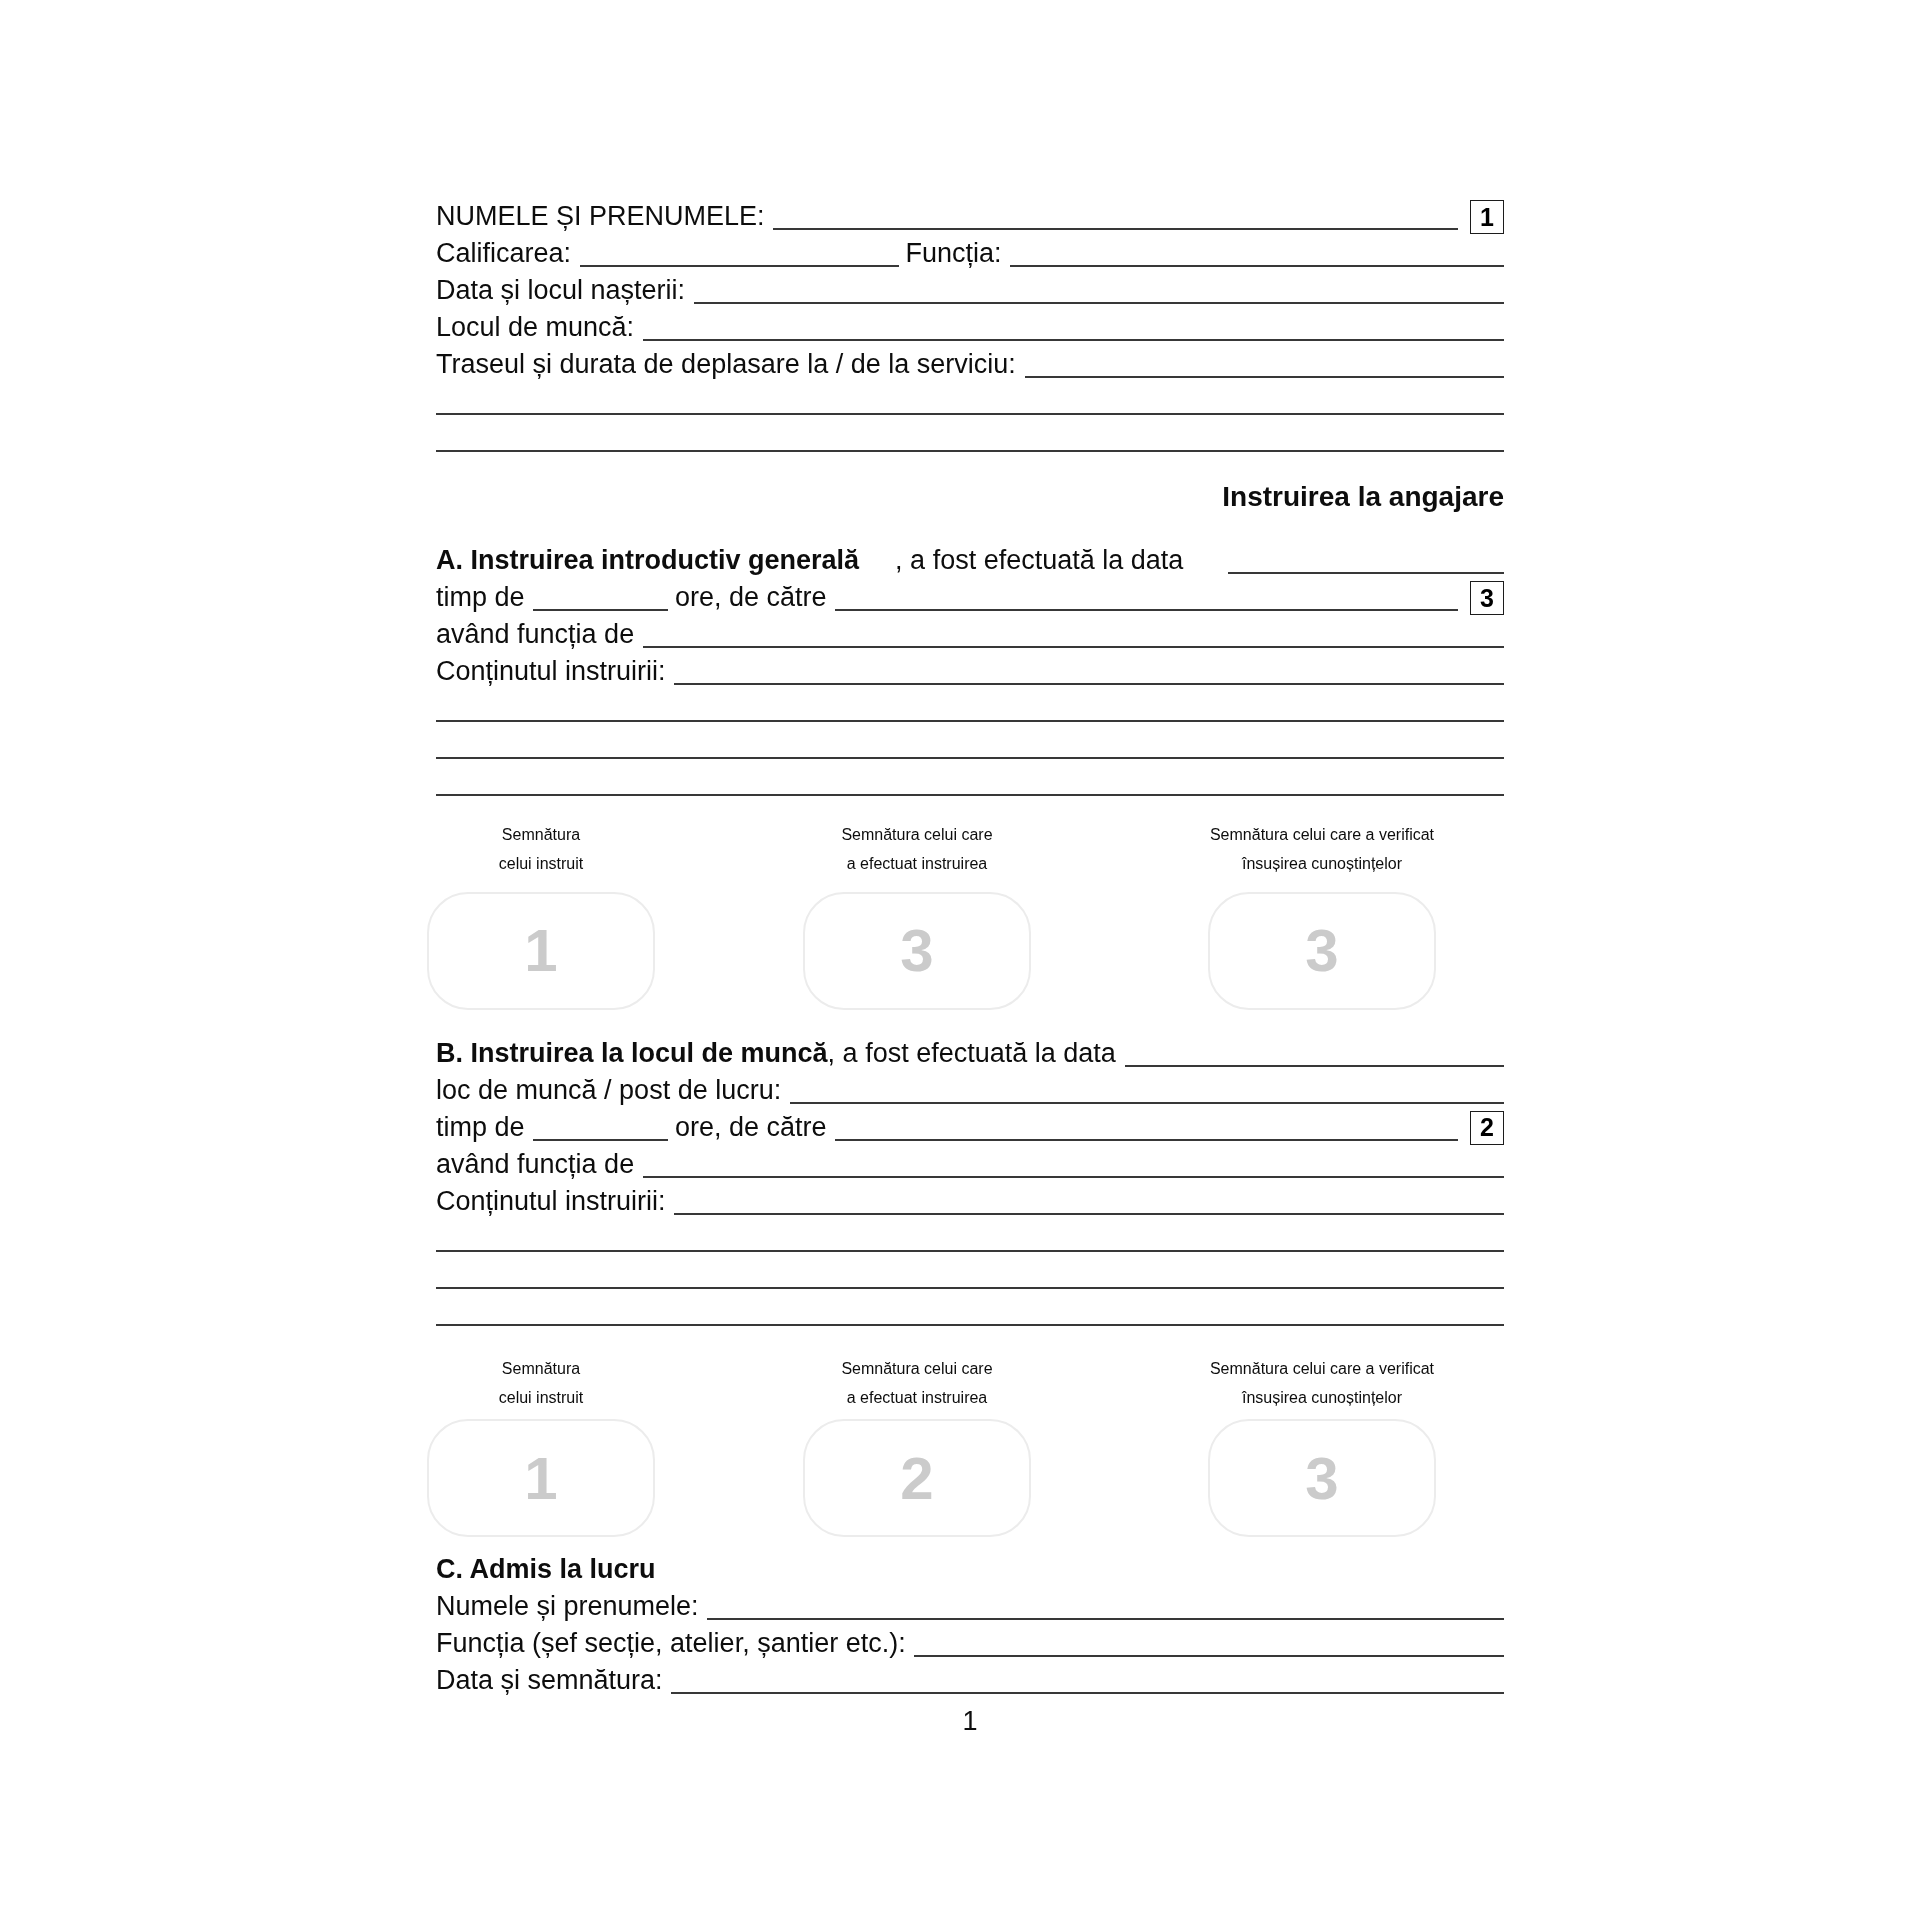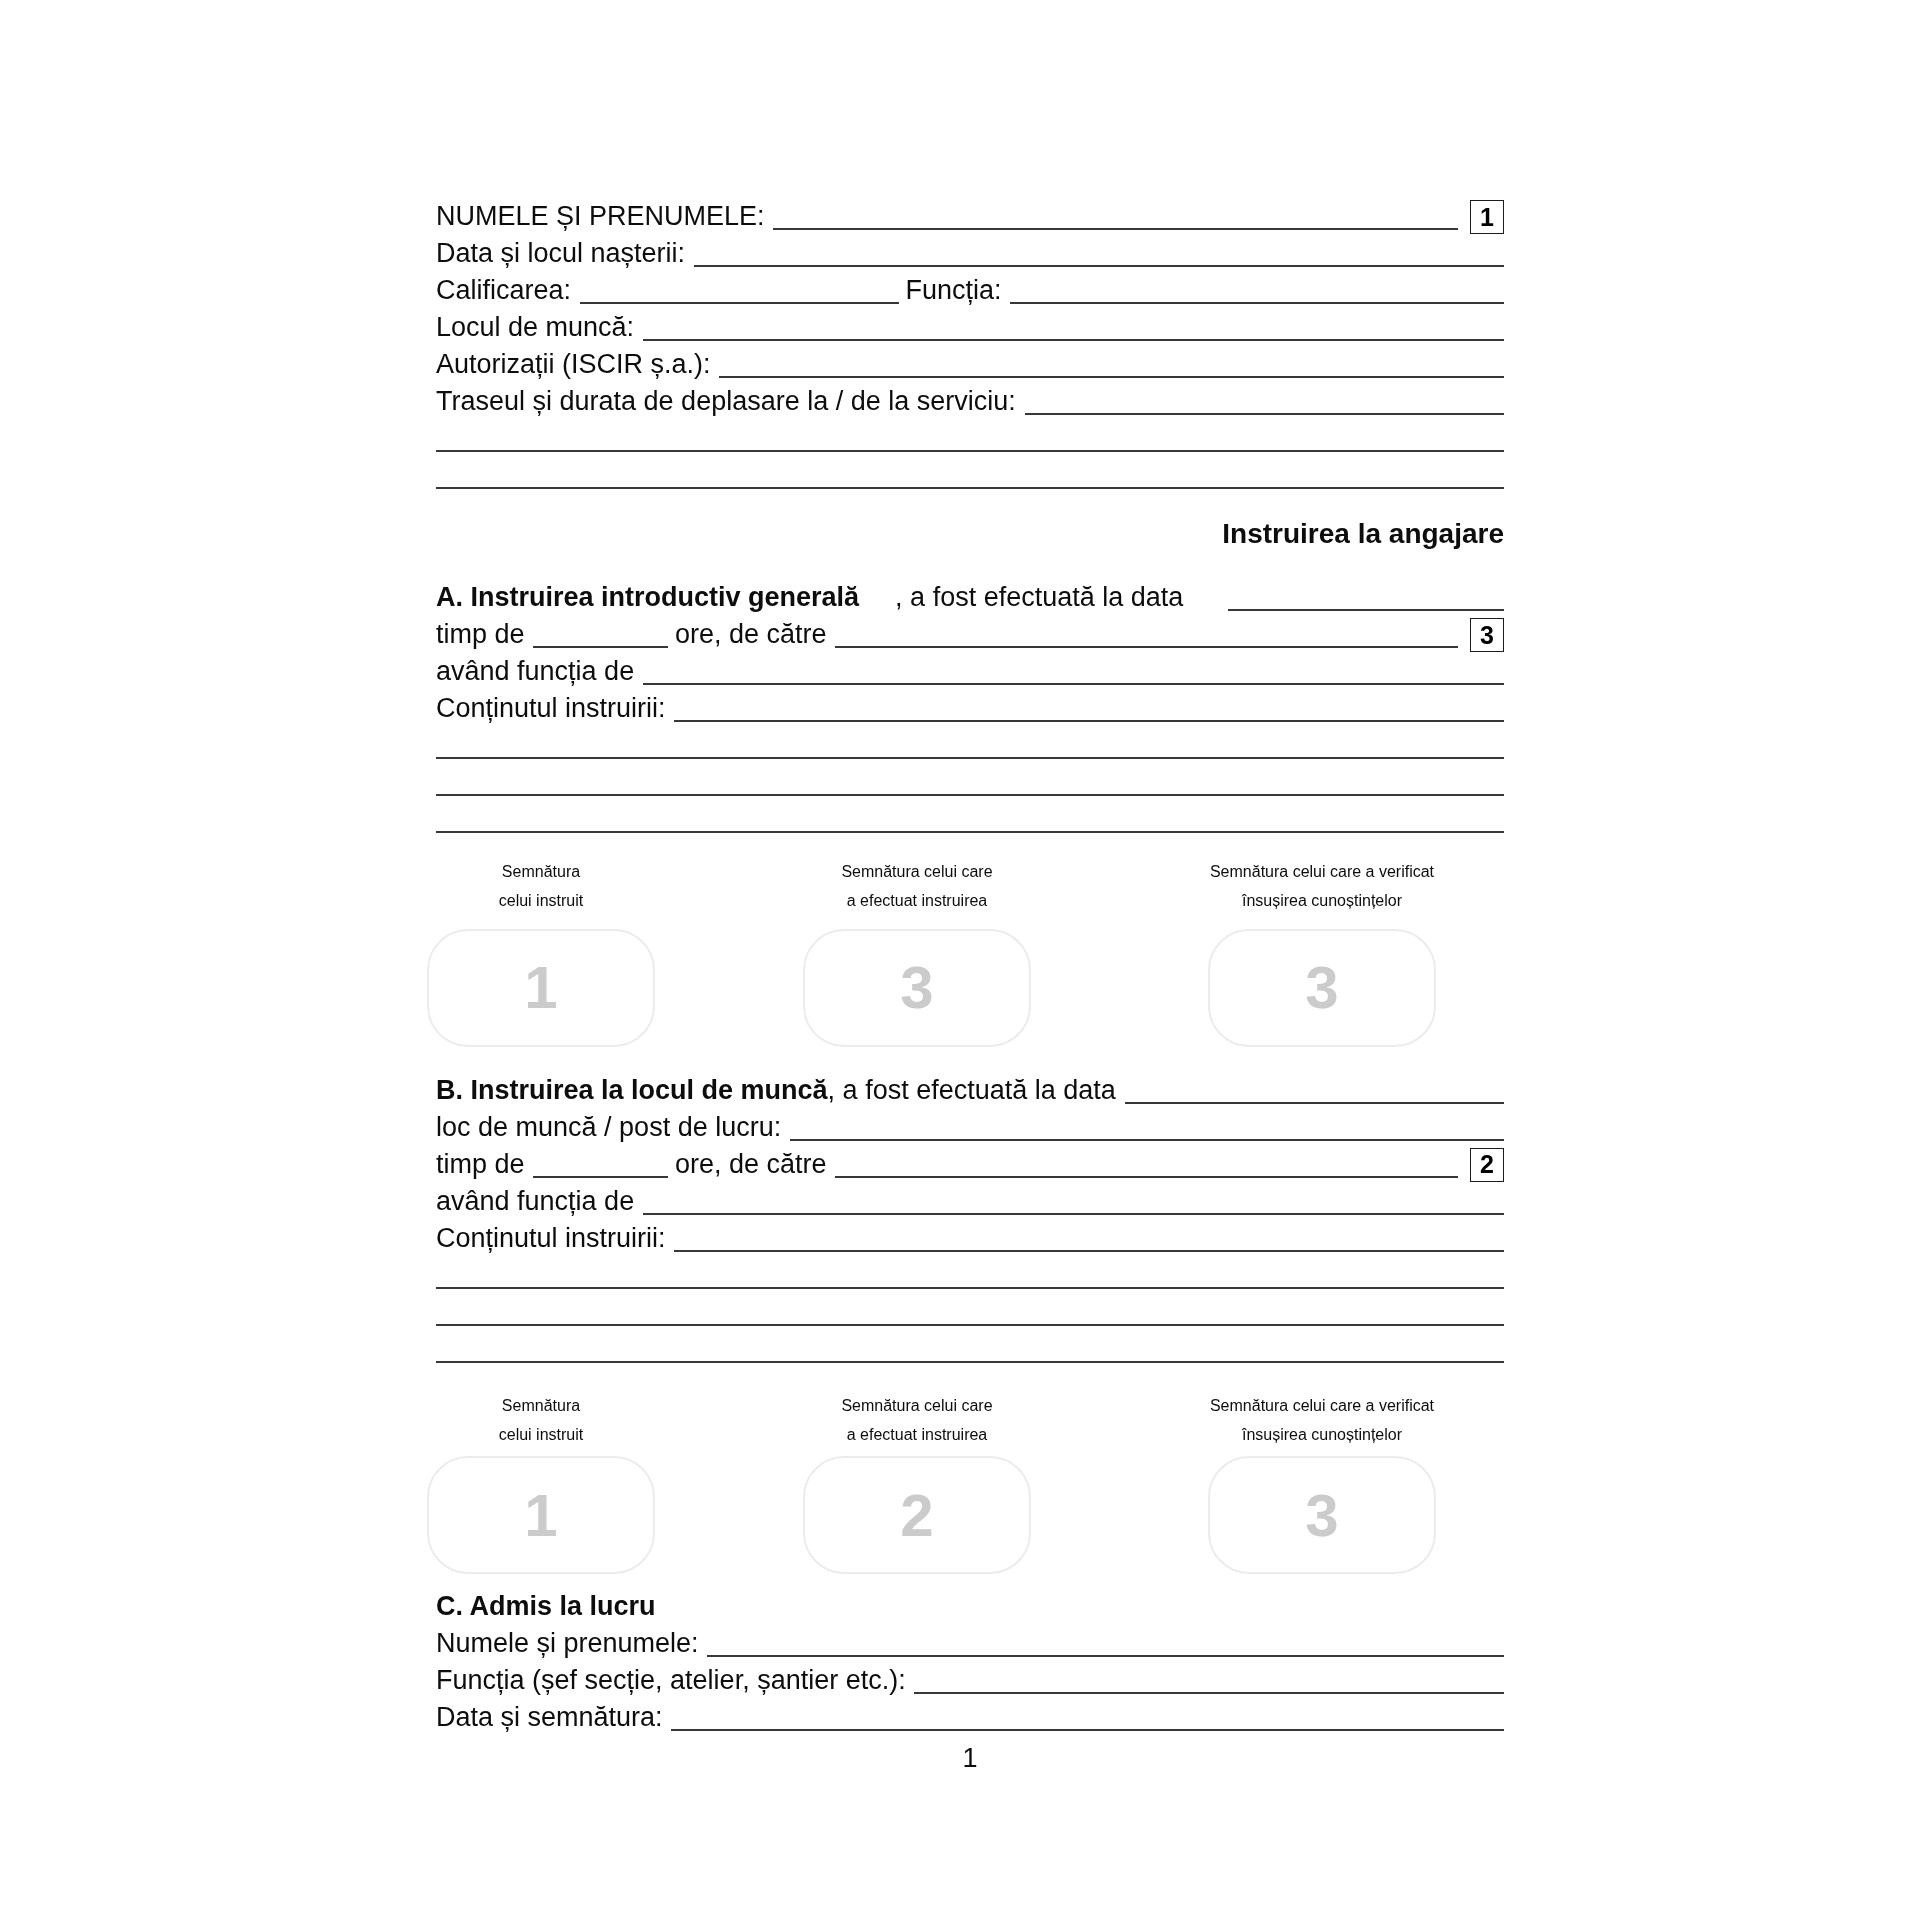--- a/index.html
+++ b/index.html
@@ -61,35 +61,31 @@
 
 <div class="page">
   <div class="content">
 
     <div class="row">
       <span class="lbl">NUMELE ȘI PRENUMELE:</span>
       <span class="blank fill"></span>
       <span class="marker">1</span>
     </div>
     <div class="row">
-      <span class="lbl">Data și locul nașterii:</span>
-      <span class="blank fill"></span>
-    </div>
-    <div class="row">
       <span class="lbl">Calificarea:</span>
       <span class="blank w330"></span>
       <span class="lbl ml">Funcția:</span>
       <span class="blank fill"></span>
     </div>
     <div class="row">
+      <span class="lbl">Data și locul nașterii:</span>
+      <span class="blank fill"></span>
+    </div>
+    <div class="row">
       <span class="lbl">Locul de muncă:</span>
-      <span class="blank fill"></span>
-    </div>
-    <div class="row">
-      <span class="lbl">Autorizații (ISCIR ș.a.):</span>
       <span class="blank fill"></span>
     </div>
     <div class="row">
       <span class="lbl">Traseul și durata de deplasare la / de la serviciu:</span>
       <span class="blank fill"></span>
     </div>
     <div class="row">
       <span class="blank fill first"></span>
     </div>
     <div class="row">

